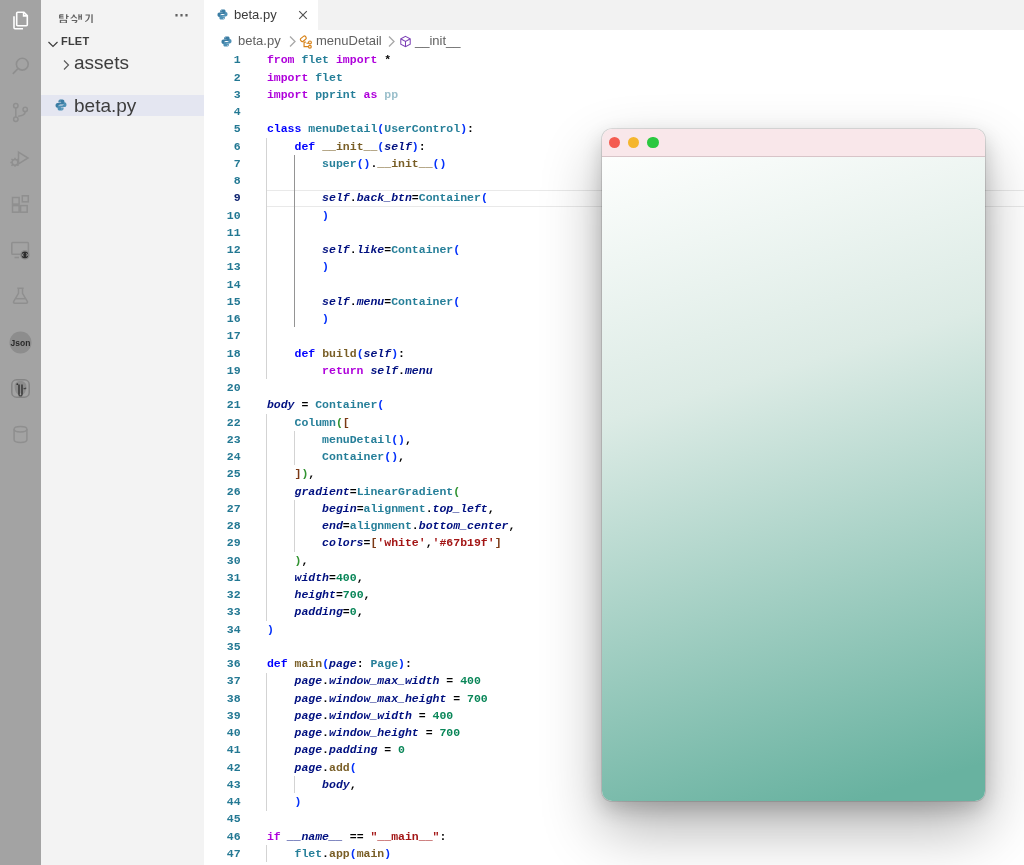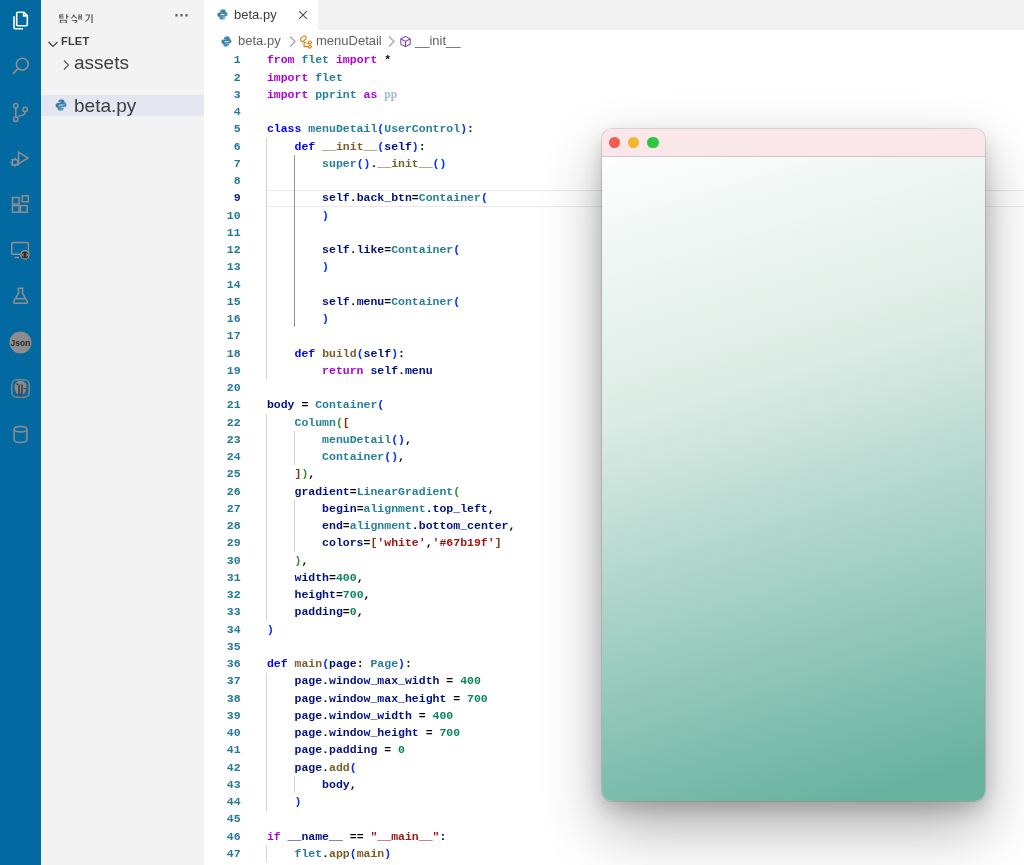--- a/index.html
+++ b/index.html
@@ -1,41 +1,41 @@
 <!DOCTYPE html>
 <html><head>
 <meta charset="utf-8">
 <style>
   * { margin:0; padding:0; box-sizing:border-box; }
   html,body { width:1024px; height:865px; overflow:hidden; background:#fff;
     font-family:"Liberation Sans",sans-serif; }
   
-  #abar { position:absolute; left:0; top:0; width:41px; height:865px; background:#0369a1; }
+  #abar { position:absolute; left:0; top:0; width:41px; height:865px; background:#a3a3a3; }
   .aicon { position:absolute; left:8px; width:25px; height:25px; }
   
   #sbar { position:absolute; left:41px; top:0; width:163px; height:865px; background:#f3f3f3; }
   #sbar .hdr { position:absolute; left:18.4px; top:9.3px; height:10px; }
   #sbar .dots { position:absolute; left:131px; top:0px; color:#616161; font-size:15px; letter-spacing:1px; font-weight:bold; }
   .row { position:absolute; left:0; width:163px; height:21.2px; color:#3d3d3d; font-size:19px; line-height:21.2px; }
   .sel { background:#e4e6f1; }
   .chev { position:absolute; top:5px; width:16px; height:16px; }
   
   #tabs { position:absolute; left:204px; top:0; width:820px; height:30px; background:#f2f2f2; }
   #tab1 { position:absolute; left:0; top:0; width:114px; height:30px; background:#fff; color:#3b3b3b; font-size:13px; }
   
   #crumbs { position:absolute; left:204px; top:30px; width:820px; height:22px; background:#fff; color:#616161; font-size:13px; }
   #crumbs span { position:absolute; top:3px; }
   .mono { font-family:"Liberation Mono",monospace; font-size:11.5px; line-height:17.25px; font-weight:bold; }
   #gutter { position:absolute; left:204px; top:51.4px; width:36.6px; text-align:right; color:#237893; white-space:pre; }
   #code { position:absolute; left:266.9px; top:51.4px; white-space:pre; color:#000; }
   #code div { height:17.25px; }
   .k { color:#af00db; } .d { color:#0000ff; } .t { color:#267f99; }
-  .f { color:#795e26; } .v { color:#001080; } .n { color:#098658; }
+  .f { color:#795e26; } .v { color:#001080;font-style:italic; } .n { color:#098658; }
   .s { color:#a31515; } .b1 { color:#0431fa; } .b2 { color:#319331; }
-  .b3 { color:#7b3814; } .dim { color:#9abfcb;font-family:Liberation Serif, serif; }
+  .b3 { color:#7b3814; } .dim { color:#9abfcb; }
   .guide { position:absolute; width:1px; background:#d3d3d3; }
   .gdark { background:#949494; }
   .clb { position:absolute; left:266px; width:758px; height:1px; background:#e9e9e9; }
   .ln9 { color:#0b216f; }
   
   #win { position:absolute; left:601.5px; top:129px; width:383.5px; height:672px;
     border-radius:10px;
     box-shadow: 0 0 0 0.8px rgba(0,0,0,0.14), 0 8px 20px rgba(0,0,0,0.18), 0 28px 60px rgba(0,0,0,0.30); }
   #wtitle { position:absolute; left:0; top:0; width:100%; height:28px; background:#f9e7ea;
     border-radius:10px 10px 0 0; border-bottom:1px solid #d8c4c8; }

